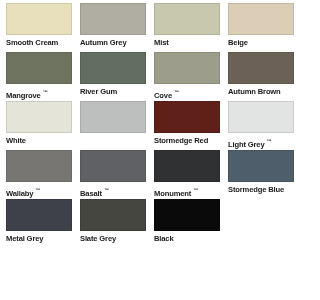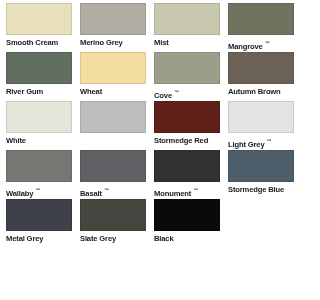--- a/index.html
+++ b/index.html
@@ -67,37 +67,37 @@
 <body>
 
 <div id="swatch-chart">
   <div class="swatch-grid">
       <div class="swatch-cell">
         <span class="swatch-chip" style="background-color: rgb(232, 224, 188);"></span>
         <span class="swatch-label"><span>Smooth Cream</span></span>
       </div>
       <div class="swatch-cell">
         <span class="swatch-chip" style="background-color: rgb(176, 173, 162);"></span>
-        <span class="swatch-label"><span>Merino Grey</span></span>
+        <span class="swatch-label"><span>Autumn Grey</span></span>
       </div>
       <div class="swatch-cell">
         <span class="swatch-chip" style="background-color: rgb(199, 200, 174);"></span>
         <span class="swatch-label"><span>Mist</span></span>
+      </div>
+      <div class="swatch-cell">
+        <span class="swatch-chip" style="background-color: rgb(220, 205, 182);"></span>
+        <span class="swatch-label"><span>Beige</span></span>
       </div>
       <div class="swatch-cell">
         <span class="swatch-chip" style="background-color: rgb(110, 116, 96);"></span>
         <span class="swatch-label"><span>Mangrove</span><span class="tm-space"> </span><span class="tm">™</span></span>
       </div>
       <div class="swatch-cell">
         <span class="swatch-chip" style="background-color: rgb(97, 110, 96);"></span>
         <span class="swatch-label"><span>River Gum</span></span>
-      </div>
-      <div class="swatch-cell">
-        <span class="swatch-chip" style="background-color: rgb(244, 221, 160);"></span>
-        <span class="swatch-label"><span>Wheat</span></span>
       </div>
       <div class="swatch-cell">
         <span class="swatch-chip" style="background-color: rgb(157, 157, 139);"></span>
         <span class="swatch-label"><span>Cove</span><span class="tm-space"> </span><span class="tm">™</span></span>
       </div>
       <div class="swatch-cell">
         <span class="swatch-chip" style="background-color: rgb(107, 97, 86);"></span>
         <span class="swatch-label"><span>Autumn Brown</span></span>
       </div>
       <div class="swatch-cell">

